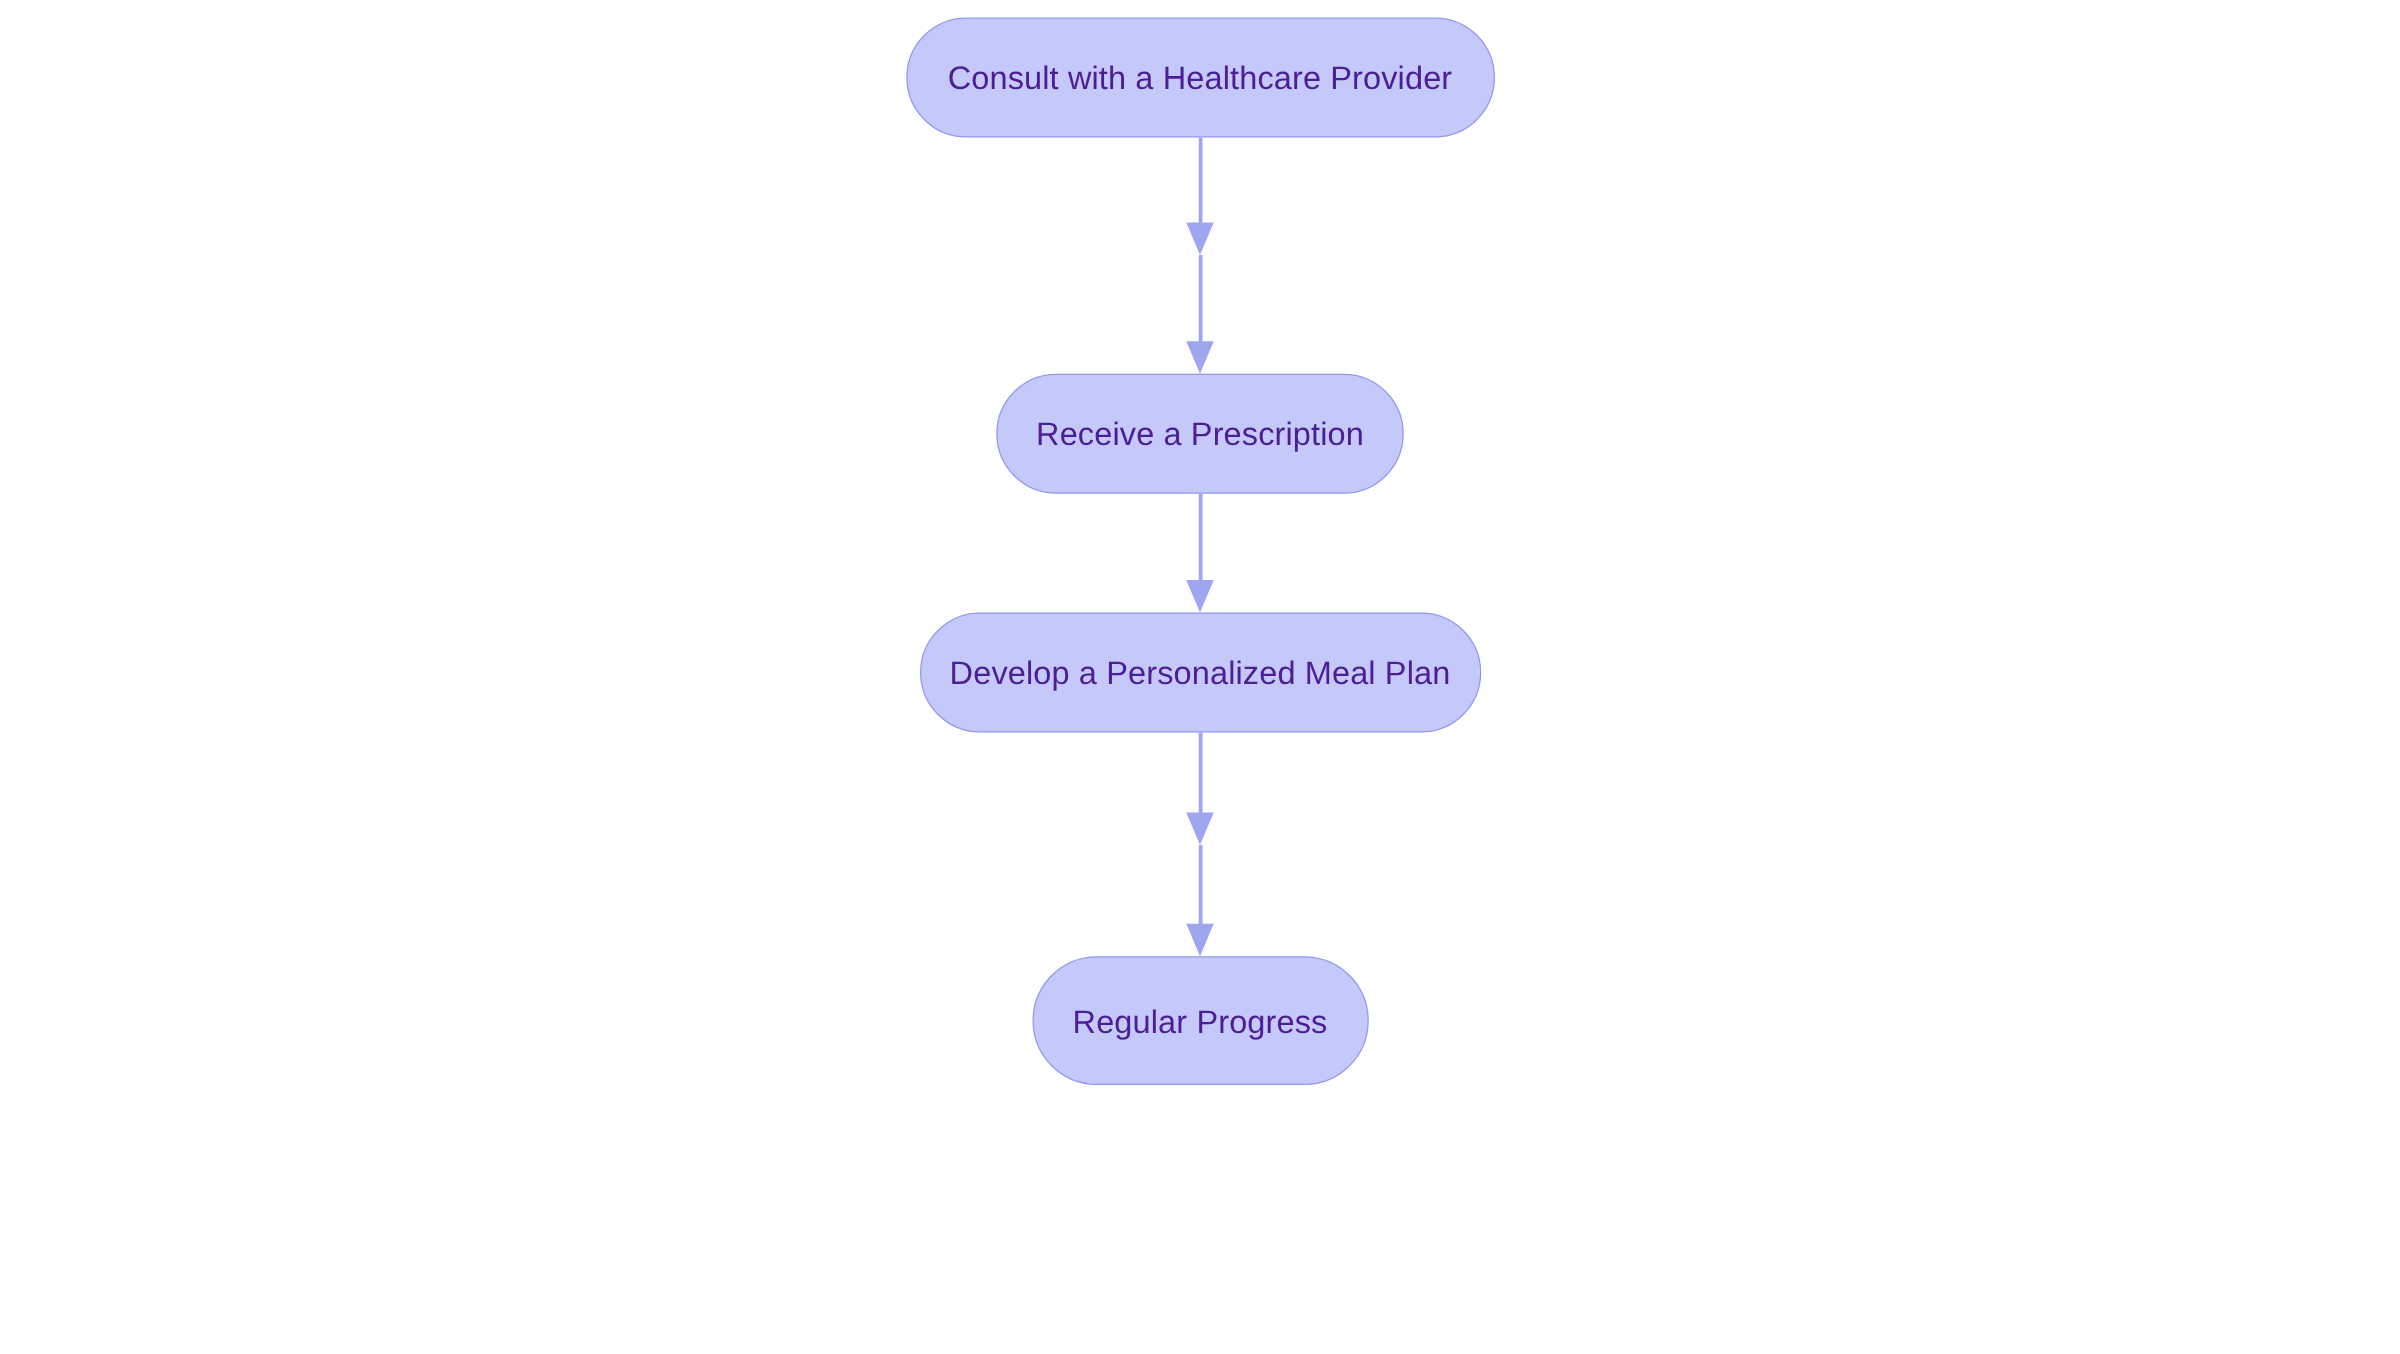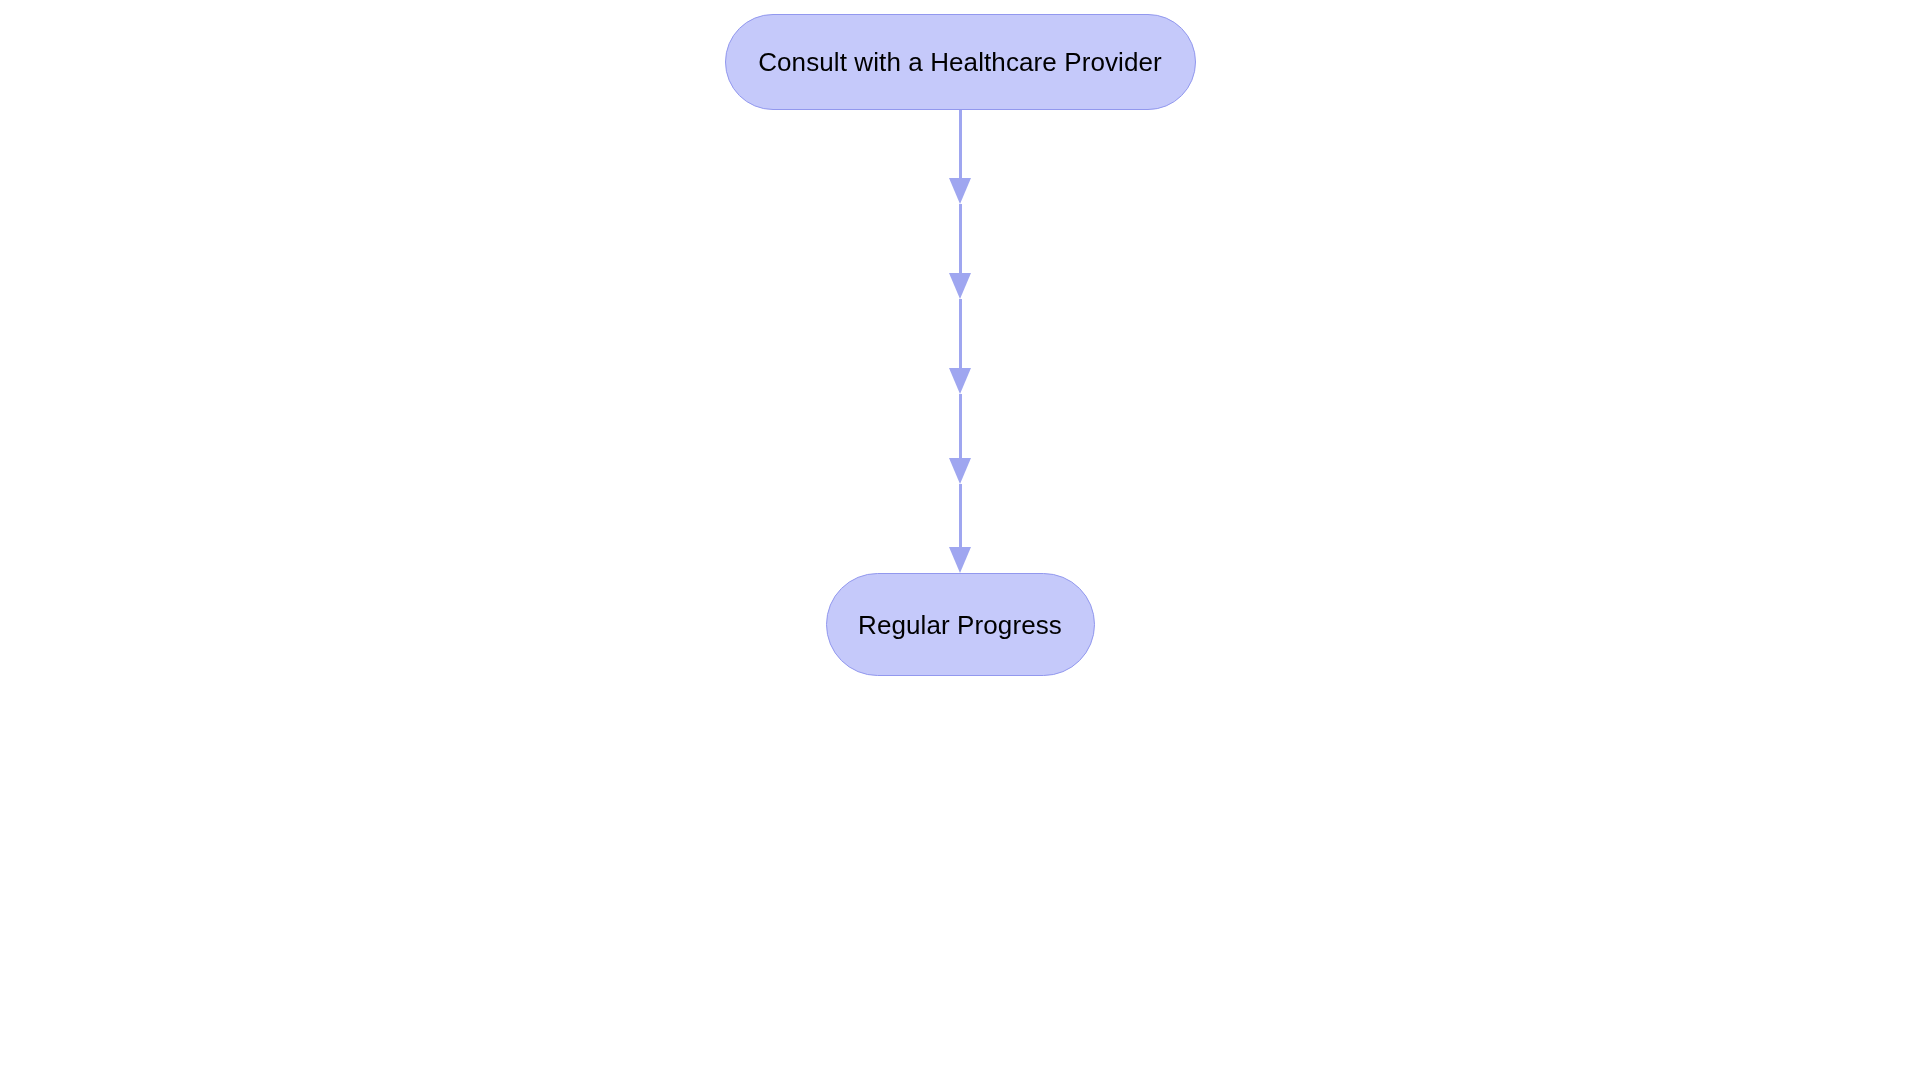--- a/index.html
+++ b/index.html
@@ -43,21 +43,21 @@
     color: #2f35dd;
     font-size: 26px;
     font-weight: 400;
     letter-spacing: 0.1px;
     line-height: 1;
     white-space: nowrap;
     user-select: none;
   }
 
   .node-label {
-    color: #000000;
+    color: #4c1d95;
     font-size: 26px;
     line-height: 1;
     white-space: nowrap;
   }
 
   .connector {
     position: relative;
     width: 40px;
     display: flex;
     flex-direction: column;
@@ -107,26 +107,32 @@
       <div class="connector-line"></div>
       <div class="connector-arrow"></div>
     </div>
 
 
     <div class="connector c1">
       <div class="connector-line"></div>
       <div class="connector-arrow"></div>
     </div>
 
+    <div class="node n2">
+      <span class="node-label">Receive a Prescription</span>
+    </div>
 
     <div class="connector c2">
       <div class="connector-line"></div>
       <div class="connector-arrow"></div>
     </div>
 
+    <div class="node n3">
+      <span class="node-label">Develop a Personalized Meal Plan</span>
+    </div>
 
     <div class="connector c3">
       <div class="connector-line"></div>
       <div class="connector-arrow"></div>
     </div>
 
 
     <div class="connector c4">
       <div class="connector-line"></div>
       <div class="connector-arrow"></div>

